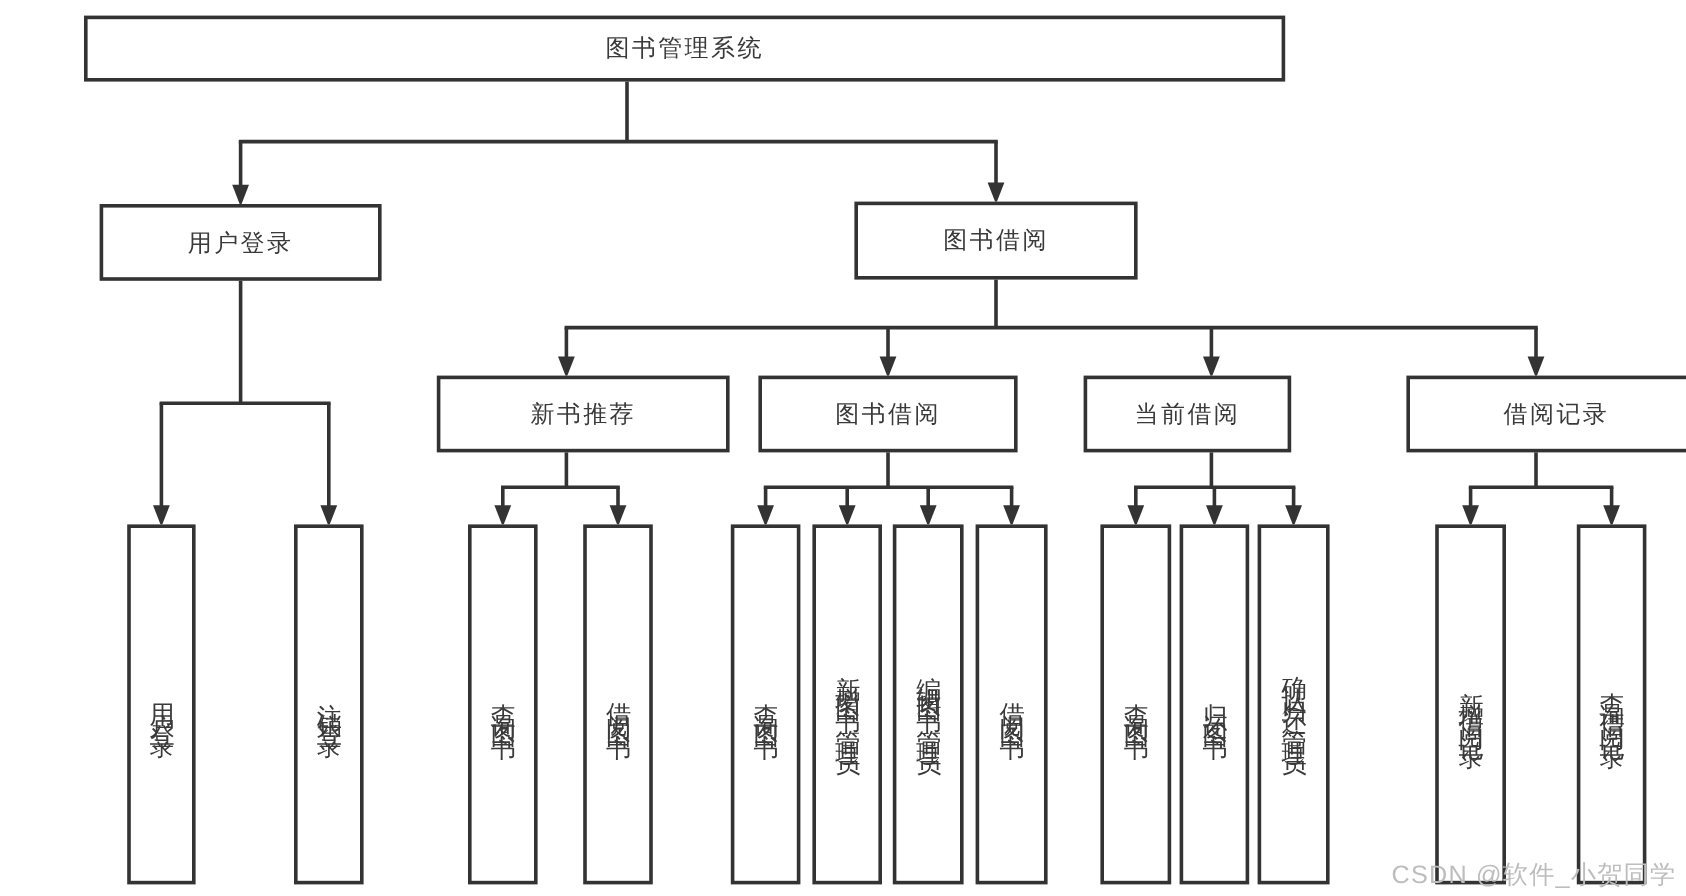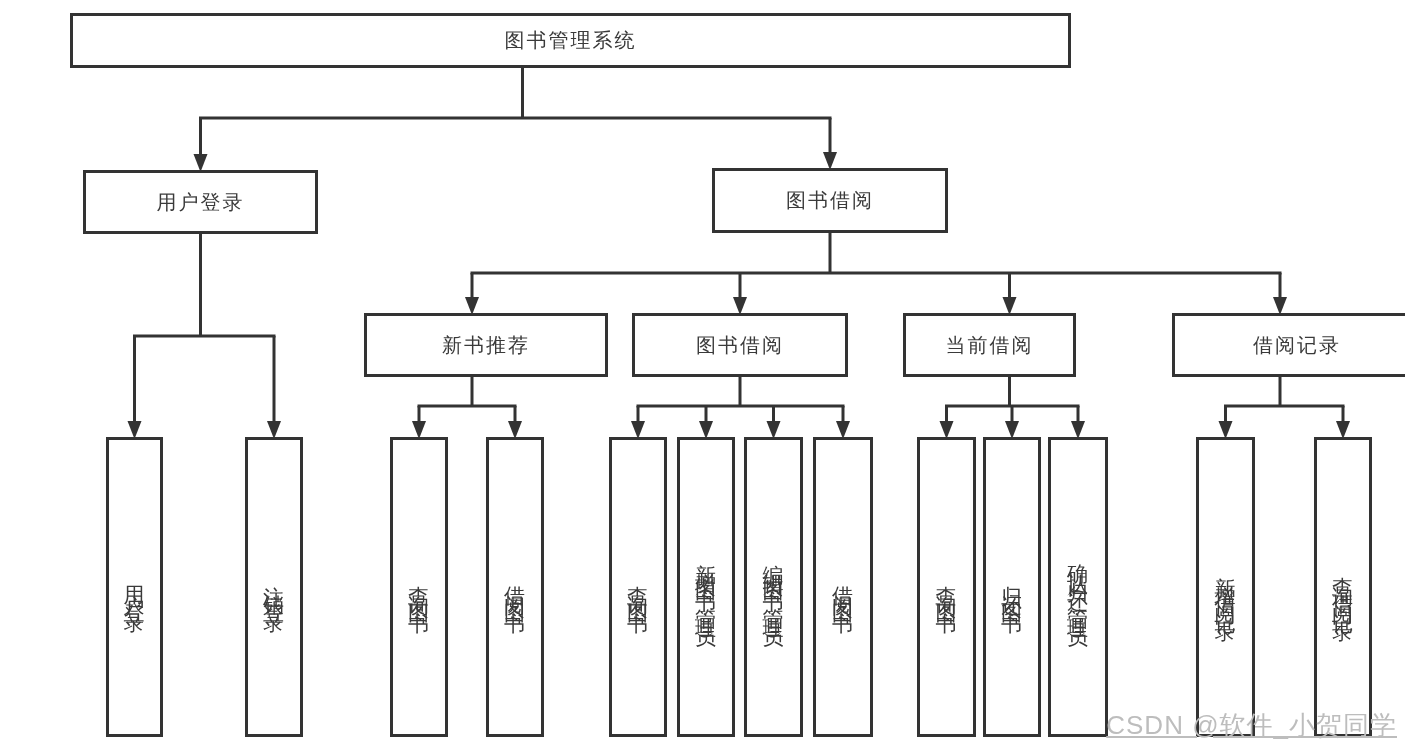--- a/index.html
+++ b/index.html
@@ -32,26 +32,25 @@
   .node.v{font-size:21px;}
   .node.v .label{
     writing-mode:vertical-rl;
     text-orientation:mixed;
     letter-spacing:9px;
     line-height:1;
   }
   .watermark{
     position:absolute;
     right:8px;bottom:4px;
-    font-size:26px;
+    font-size:21px;
     color:var(--wm);
     letter-spacing:1px;
     z-index:5;
     white-space:nowrap;
-    text-decoration:underline;
   }
 </style>
 </head>
 <body>
 
 <div class="stage">
   <svg class="edges" width="1405" height="747" viewBox="0 0 1405 747" aria-hidden="true">
       <g>
         <line x1="522.5" y1="66" x2="522.5" y2="118" class="edge"></line>
         <line x1="199" y1="118" x2="831.5" y2="118" class="edge"></line>

